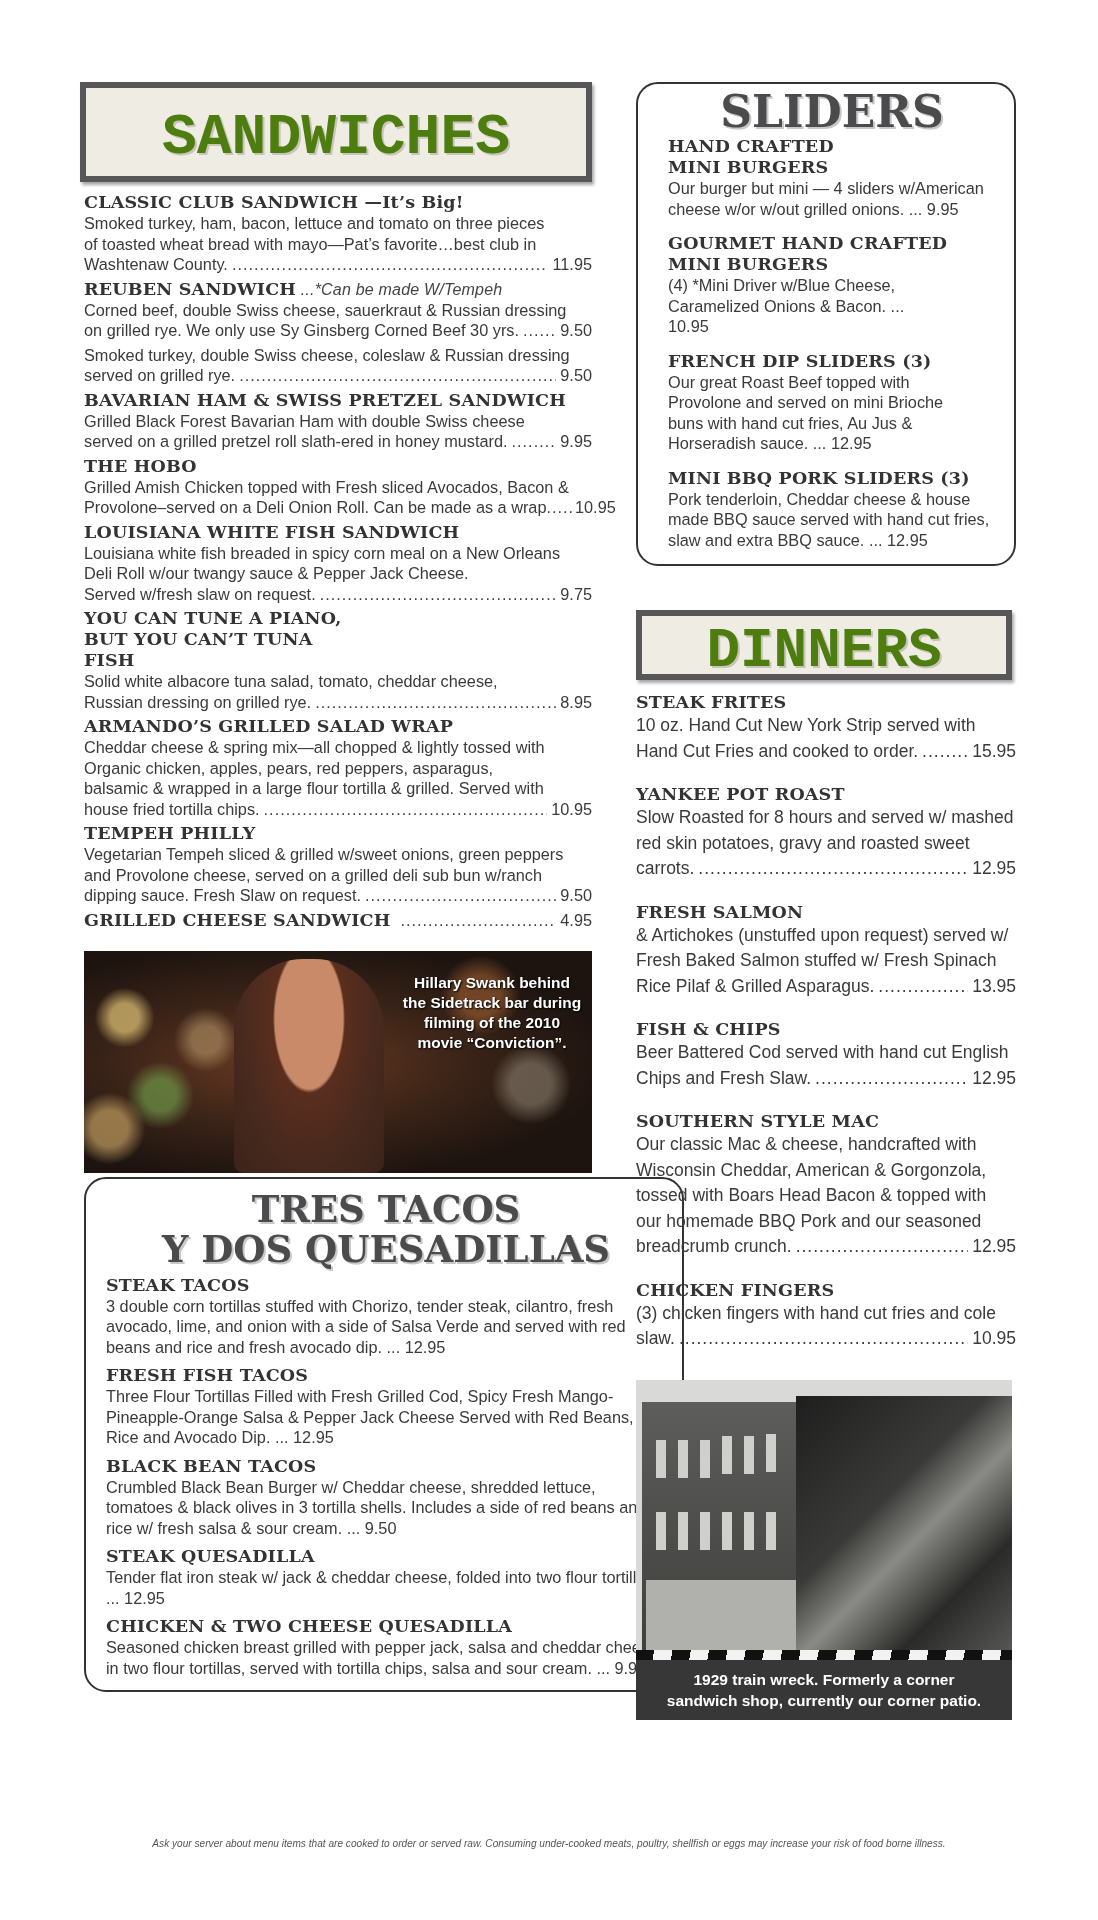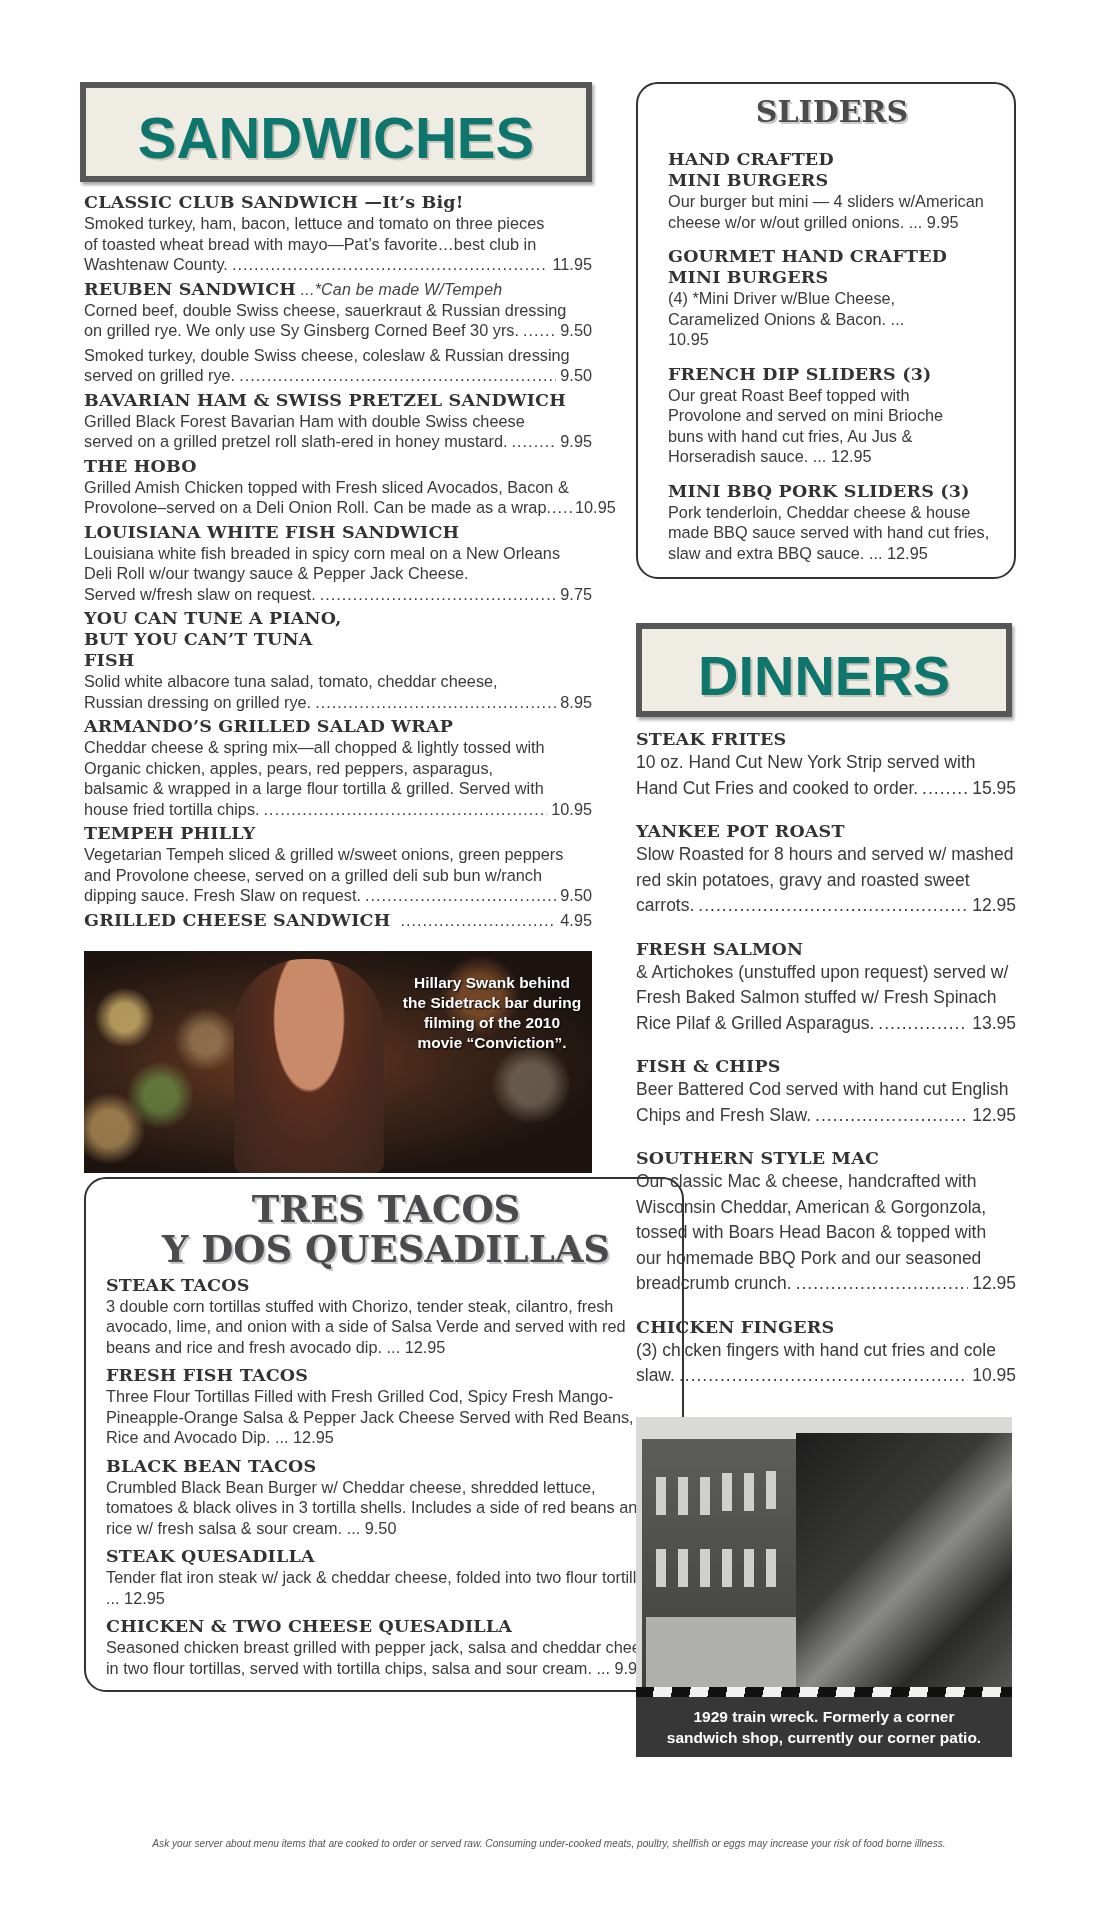--- a/index.html
+++ b/index.html
@@ -1,24 +1,24 @@
 <!DOCTYPE html>
 <html><head>
 <meta charset="utf-8">
 <style>
   html,body{margin:0;padding:0;background:#fff;}
   body{width:1098px;height:1920px;position:relative;overflow:hidden;font-family:"Liberation Sans",sans-serif;color:#3a3a3a;}
   .col{position:absolute;}
   .left{left:84px;top:82px;width:508px;}
   .right{left:636px;top:82px;width:380px;}
   .sign{background:#efece4;border:6px solid #575757;box-shadow:2px 3px 3px rgba(0,0,0,.35);display:flex;align-items:center;justify-content:center;box-sizing:border-box;}
-  .sign span{font-family:Liberation Sans, sans-serif;font-weight:bold;color:#0f766e;letter-spacing:0px;text-shadow:2px 2px 0 #c9c4b8;margin-top:11px;}
+  .sign span{font-family:Liberation Mono, monospace;font-weight:bold;color:#4d7c0f;letter-spacing:0px;text-shadow:2px 2px 0 #c9c4b8;margin-top:11px;}
   .sign-sand{width:512px;height:100px;margin-left:-4px;}
   .sign-sand span{font-size:58px;}
-  .sign-din{width:376px;height:94px;}
+  .sign-din{width:376px;height:70px;}
   .sign-din span{font-size:56px;}
   .item{margin-bottom:4px;}
   .name{font-family:"DejaVu Serif",serif;font-weight:bold;font-size:17.5px;color:#333;line-height:21px;letter-spacing:0.2px;}
   .note{font-family:"Liberation Sans",sans-serif;font-style:italic;font-weight:normal;font-size:16px;color:#444;}
   .desc{font-size:16.3px;line-height:20.5px;color:#3a3a3a;}
   .row{display:flex;align-items:center;}
   .row .t{white-space:nowrap;}
   .row .dots{flex:1;overflow:hidden;white-space:nowrap;margin:0 4px;letter-spacing:1px;}
   .row .dots::after{content:"....................................................................................................................................";}
   .row .p{white-space:nowrap;}
@@ -33,21 +33,21 @@
     radial-gradient(circle at 78% 20%,rgba(200,120,60,.45) 0 20px,transparent 40px);}
   .photo1 .person{position:absolute;left:150px;top:8px;width:150px;height:214px;border-radius:70px 70px 10px 10px;
     background:radial-gradient(ellipse at 50% 28%,#c98a6a 0 34px,#5a2e1e 36px,#4a2a1e 60%,#3a241a 100%);}
   .photo1 .cap{position:absolute;right:10px;top:22px;width:180px;text-align:center;color:#fff;font-weight:bold;font-size:15.5px;line-height:20px;text-shadow:1px 1px 2px #000;font-family:"Liberation Sans",sans-serif;}
   .box{border:2.5px solid #333;border-radius:22px;box-sizing:border-box;}
   .tacos{width:600px;margin-top:4px;padding:10px 16px 12px 20px;}
   .box-title{font-family:"DejaVu Serif",serif;font-weight:bold;color:#4b4b4d;text-align:center;text-shadow:2px 2px 0 #c8c8c8;}
   .tacos .box-title{font-size:37px;line-height:40px;margin-bottom:6px;}
   .tacos .item{margin-bottom:8px;}
   .sliders{width:380px;padding:8px 18px 14px 30px;}
-  .sliders .box-title{font-size:30px;line-height:40px;margin-bottom:17px;}
+  .sliders .box-title{font-size:44px;line-height:40px;margin-bottom:4px;}
   .sliders .item{margin-bottom:14px;}
   .sliders .item:last-child{margin-bottom:0;}
   .dinners{margin-top:44px;}
   .dinners .items{margin-top:12px;}
   .dinners .name{font-size:17.5px;}
   .dinners .desc{font-size:17.5px;line-height:25.5px;}
   .dinners .item{margin-bottom:20px;}
   .photo2{width:376px;height:340px;margin-top:28px;position:relative;overflow:hidden;background:#d9d9d7;}
   .photo2 .bldg{position:absolute;left:6px;top:22px;width:170px;height:250px;background:linear-gradient(#5d5d5b,#3f3f3d);}
   .photo2 .win{position:absolute;width:10px;height:38px;background:#cfcfcc;}

